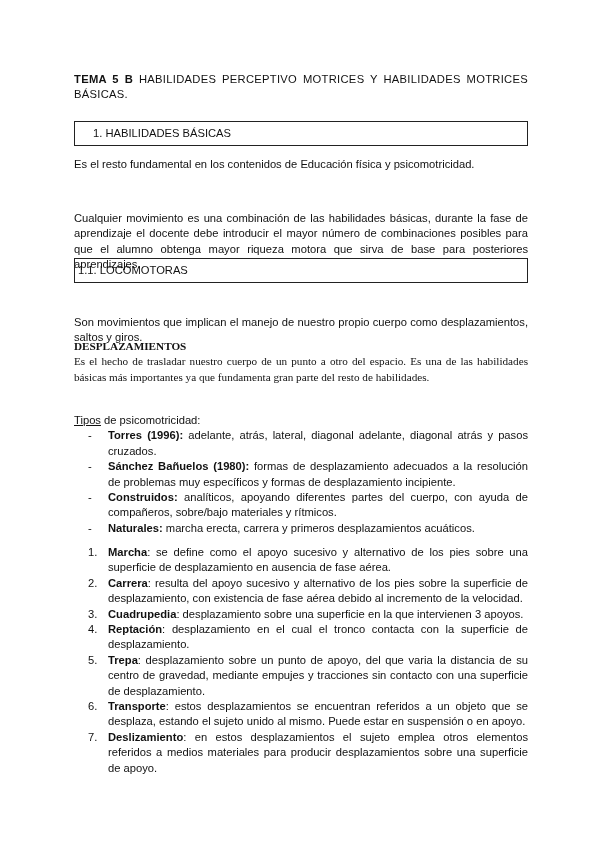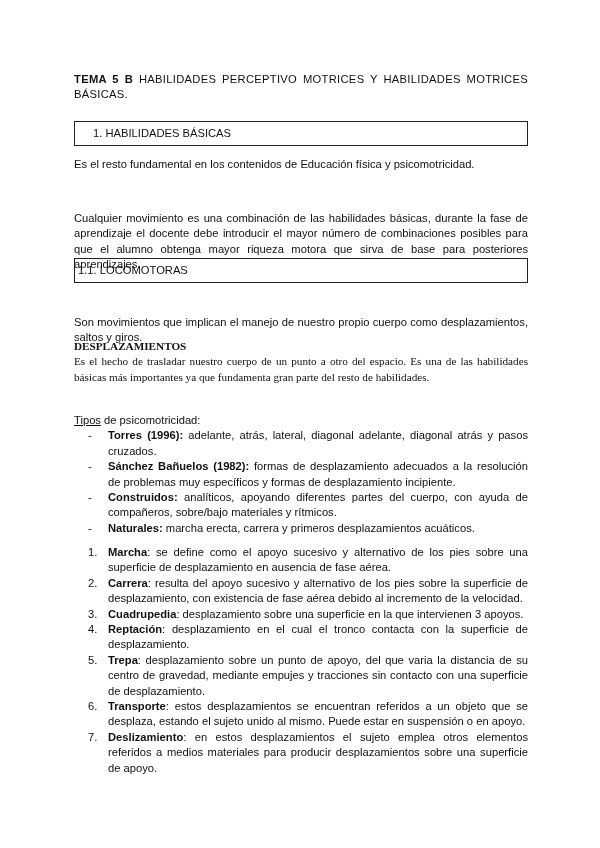--- a/index.html
+++ b/index.html
@@ -49,21 +49,21 @@
 
   <div class="p" style="top:339px;font-family:Liberation Serif, serif;">
     <b>DESPLAZAMIENTOS</b>
     <div class="just">Es el hecho de trasladar nuestro cuerpo de un punto a otro del espacio. Es una de las habilidades básicas más importantes ya que fundamenta gran parte del resto de habilidades.</div>
   </div>
 
   <div class="types">
     <div><u>Tipos</u><span> de psicomotricidad:</span></div>
     <ul class="dash">
       <li><b>Torres (1996):</b><span> adelante, atrás, lateral, diagonal adelante, diagonal atrás y pasos cruzados.</span></li>
-      <li><b>Sánchez Bañuelos (1982):</b><span> formas de desplazamiento adecuados a la resolución de problemas muy específicos y formas de desplazamiento incipiente.</span></li>
+      <li><b>Sánchez Bañuelos (1980):</b><span> formas de desplazamiento adecuados a la resolución de problemas muy específicos y formas de desplazamiento incipiente.</span></li>
       <li><b>Construidos:</b><span> analíticos, apoyando diferentes partes del cuerpo, con ayuda de compañeros, sobre/bajo materiales y rítmicos.</span></li>
       <li><b>Naturales:</b><span> marcha erecta, carrera y primeros desplazamientos acuáticos.</span></li>
     </ul>
   </div>
 
   <ol class="num">
     <li><span class="n">1.</span><b>Marcha</b><span>: se define como el apoyo sucesivo y alternativo de los pies sobre una superficie de desplazamiento en ausencia de fase aérea.</span></li>
     <li><span class="n">2.</span><b>Carrera</b><span>: resulta del apoyo sucesivo y alternativo de los pies sobre la superficie de desplazamiento, con existencia de fase aérea debido al incremento de la velocidad.</span></li>
     <li><span class="n">3.</span><b>Cuadrupedia</b><span>: desplazamiento sobre una superficie en la que intervienen 3 apoyos.</span></li>
     <li><span class="n">4.</span><b>Reptación</b><span>: desplazamiento en el cual el tronco contacta con la superficie de desplazamiento.</span></li>

